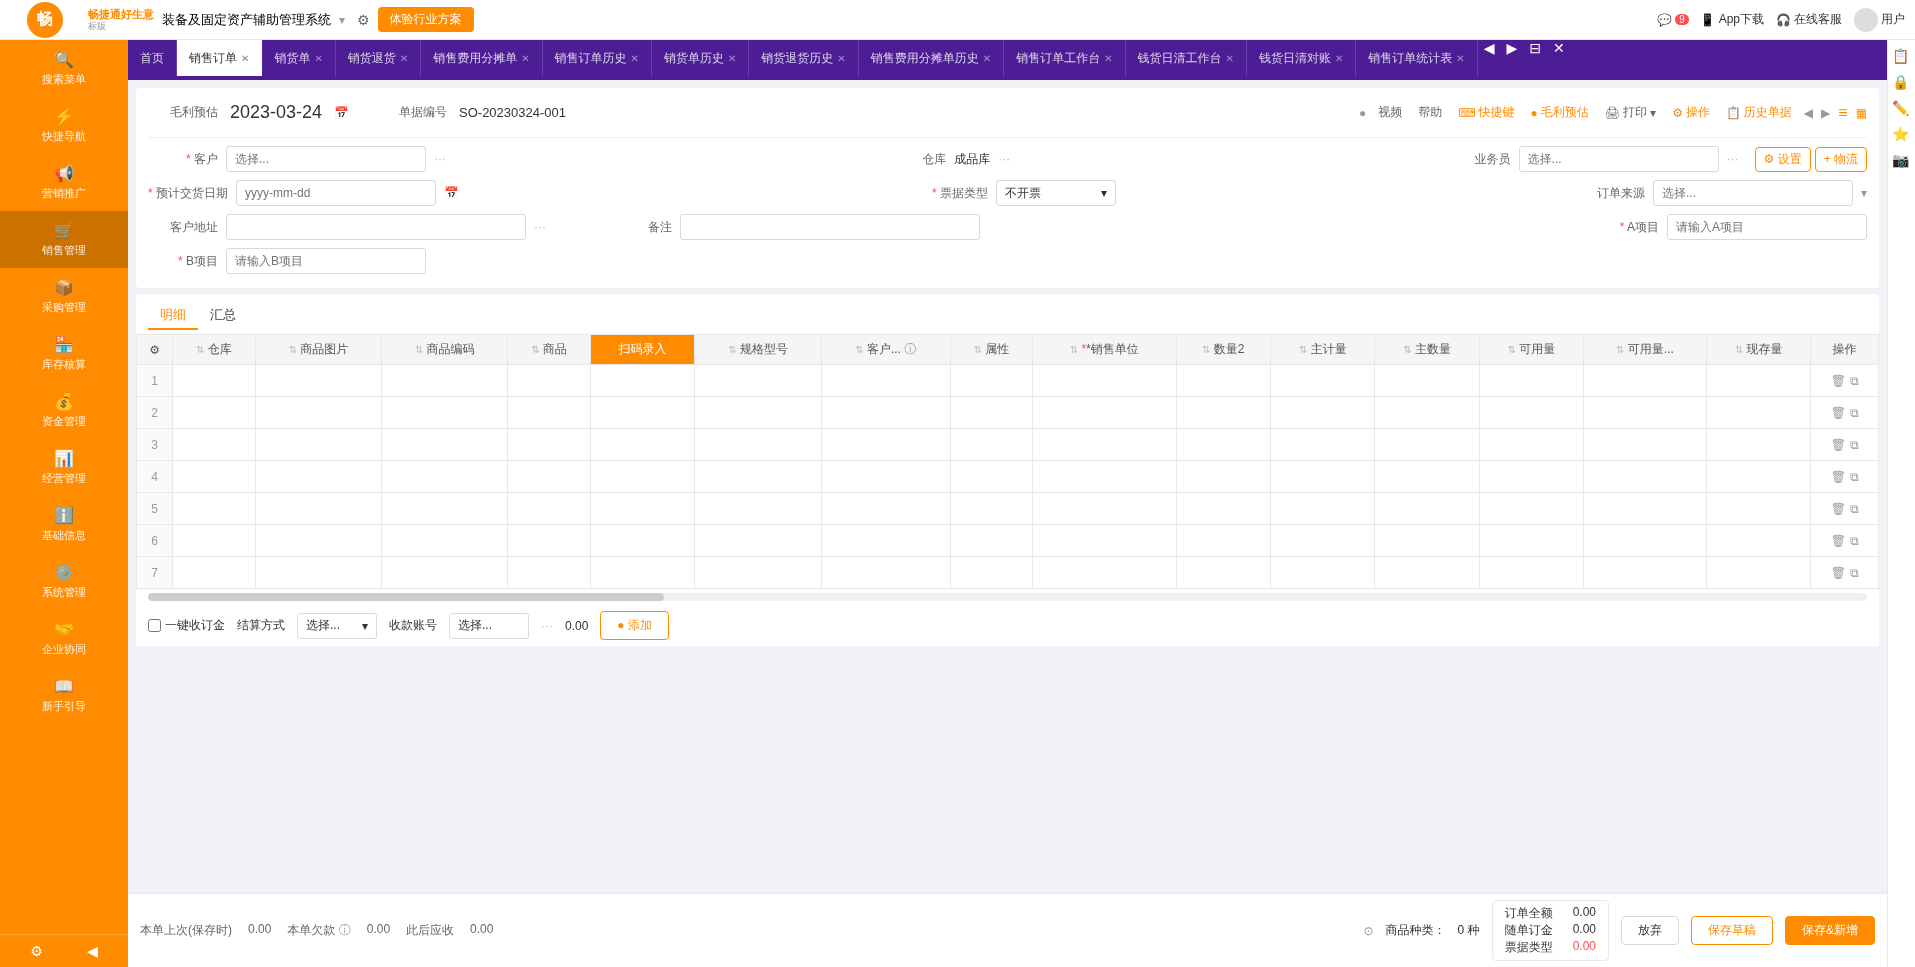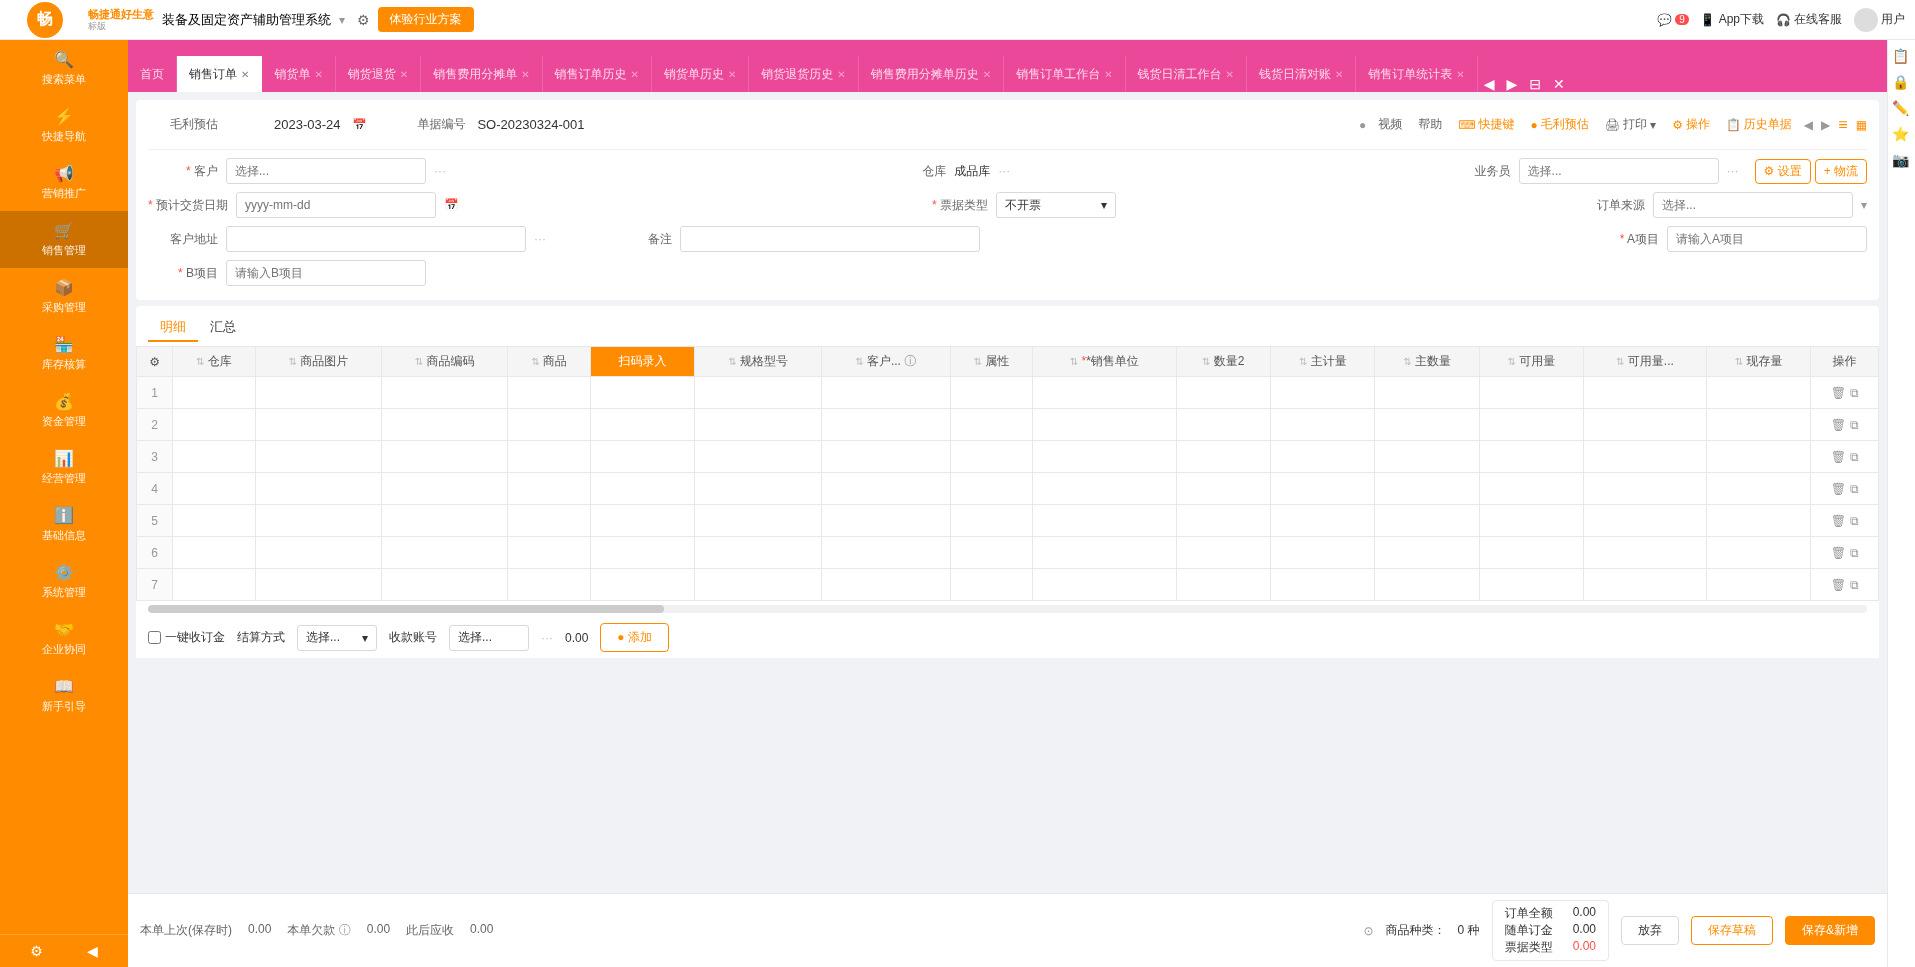--- a/index.html
+++ b/index.html
@@ -4,21 +4,21 @@
   <style>
     * { box-sizing: border-box; margin: 0; padding: 0; }
     body { font-family: 'Microsoft YaHei', Arial, sans-serif; font-size: 12px; background: #f5f5f5; color: #333; overflow: hidden; }
 
     
     .app-container { display: flex; flex-direction: column; height: 967px; width: 1915px; }
     .top-bar { height: 40px; background: #fff; display: flex; align-items: center; padding: 0 10px; border-bottom: 1px solid #e8e8e8; justify-content: space-between; }
     .main-area { display: flex; flex: 1; overflow: hidden; }
     .sidebar { width: 128px; background: #ff8c00; display: flex; flex-direction: column; color: #fff; }
     .content-area { flex: 1; display: flex; flex-direction: column; overflow: hidden; }
-    .tab-bar { height: 52px; background: #ec4899; display: flex; align-items: flex-end; overflow: hidden; }
+    .tab-bar { height: 40px; background: #4c1d95; display: flex; align-items: flex-start; overflow: hidden; }
     .page-content { flex: 1; background: #f0f2f5; overflow-y: auto; padding: 8px; }
 
     
     .top-bar-left { display: flex; align-items: center; gap: 8px; }
     .brand-logo { width: 70px; height: 36px; display: flex; flex-direction: column; align-items: center; justify-content: center; }
     .system-selector { display: flex; align-items: center; gap: 4px; cursor: pointer; }
     .top-bar-right { display: flex; align-items: center; gap: 12px; font-size: 12px; color: #666; }
     .industry-btn { background: #ff8c00; color: #fff; border: none; padding: 4px 12px; border-radius: 4px; cursor: pointer; font-size: 12px; }
     .top-icon-btn { display: flex; align-items: center; gap: 3px; cursor: pointer; color: #333; }
     .badge { background: #ff4d4f; color: #fff; border-radius: 8px; padding: 0 4px; font-size: 10px; }
@@ -248,21 +248,21 @@
         <span class="tab-nav-btn">✕</span>
       </div>
 
       <div class="page-content">
 
         <div class="form-section">
 
           <div style="display:flex;align-items:center;justify-content:space-between;padding-bottom:6px;">
             <div style="display:flex;align-items:center;gap:12px;">
               <span class="form-label">毛利预估</span>
-              <span style="font-size:13px;margin-left:44px;">2023-03-24</span>
+              <span style="font-size:18px;">2023-03-24</span>
               <span style="color:#999;cursor:pointer;">📅</span>
               <span class="form-label" style="margin-left:16px;">单据编号</span>
               <span style="font-size:13px;">SO-20230324-001</span>
             </div>
             <div class="form-toolbar">
               <span style="color:#999;">●</span>
               <span class="toolbar-btn">视频</span>
               <span class="toolbar-btn">帮助</span>
               <span class="toolbar-btn orange">
                 <span>⌨</span>

